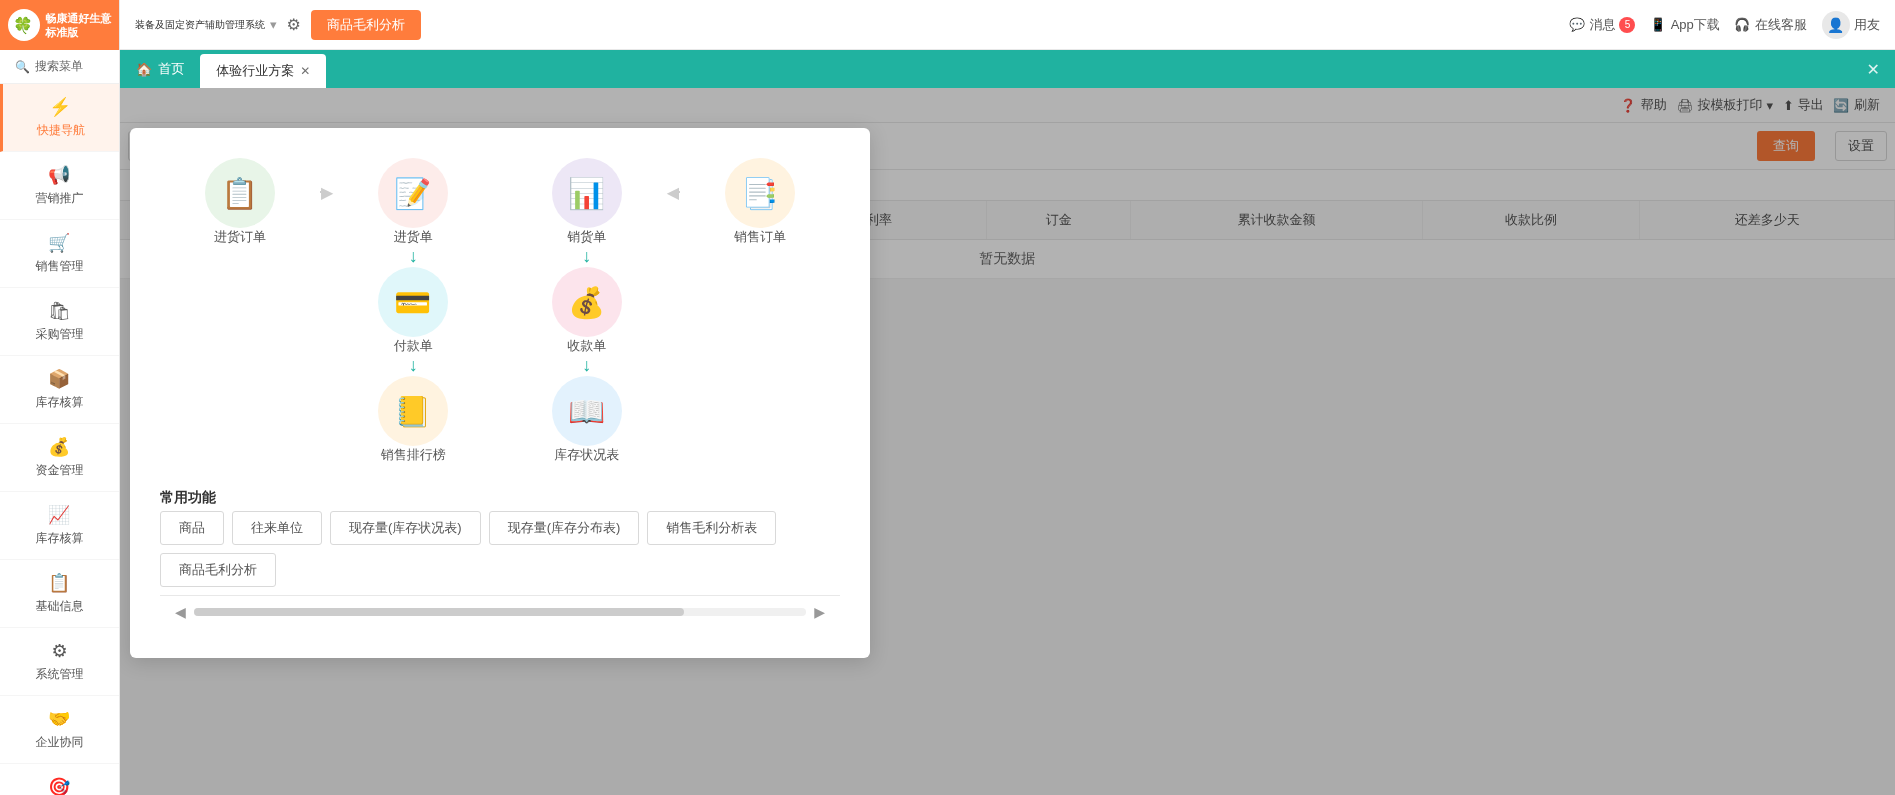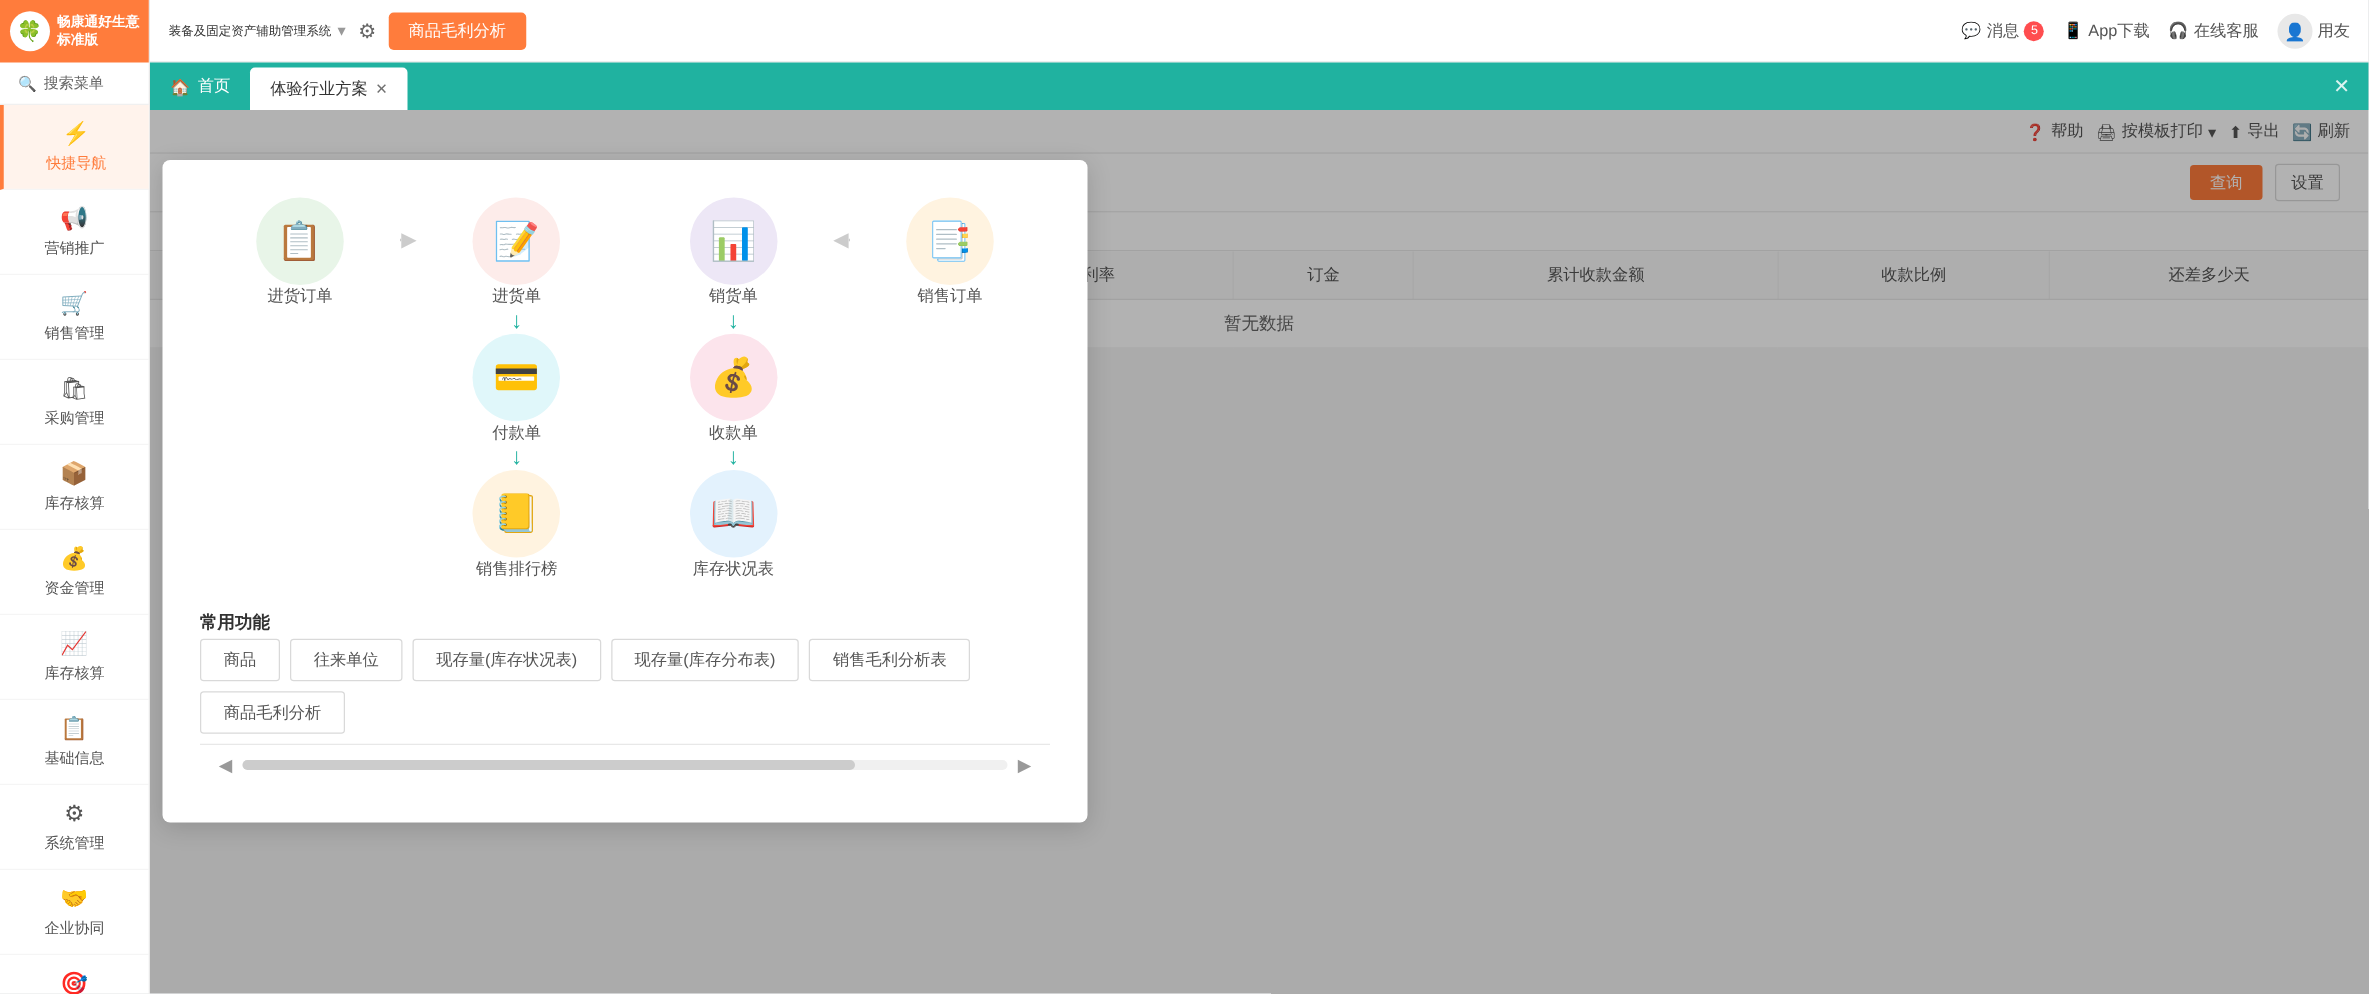--- a/index.html
+++ b/index.html
@@ -182,24 +182,23 @@
       border: 1px solid #d9d9d9;
       padding: 5px 12px;
       border-radius: 3px;
       cursor: pointer;
       font-size: 13px;
     }
 
     
     .filter-bar {
       background: #fff;
-      padding: 8px 23px;
-      display: flex;
-      align-items: center;
-      gap: 10px;
+      padding: 8px 8px;
+      display: flex;
+      gap: 20px;
       border-bottom: 1px solid #e8e8e8;
     }
     .filter-input {
       border: 1px solid #d9d9d9;
       border-radius: 3px;
       padding: 4px 8px;
       font-size: 13px;
       color: #bbb;
       width: 160px;
     }

